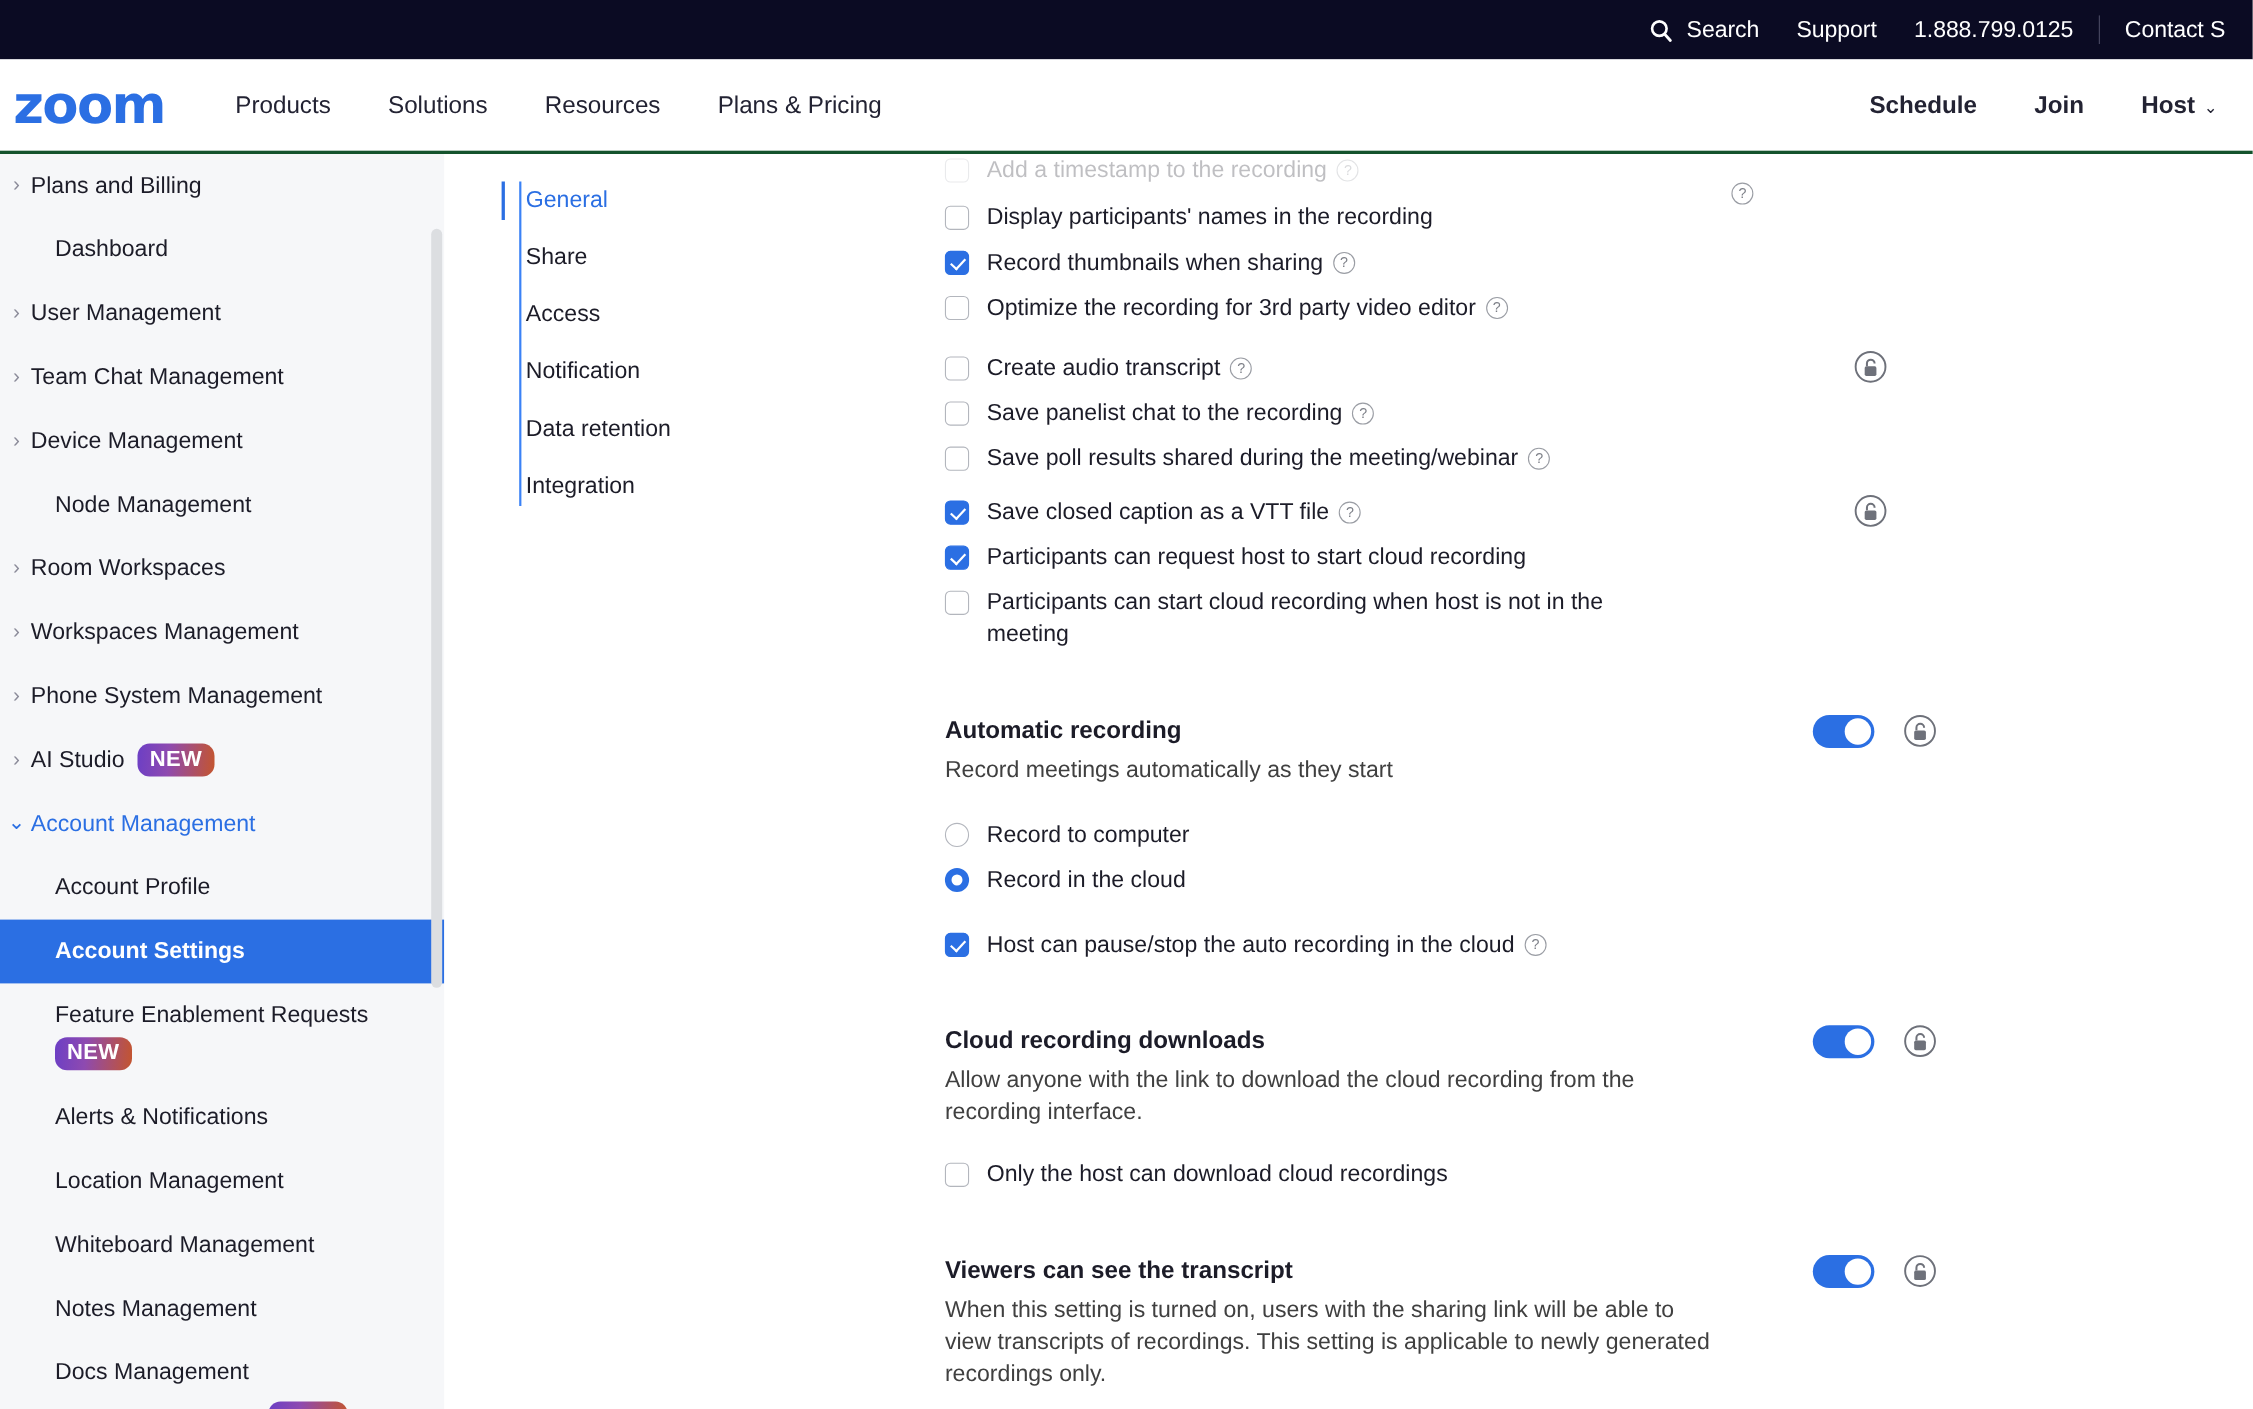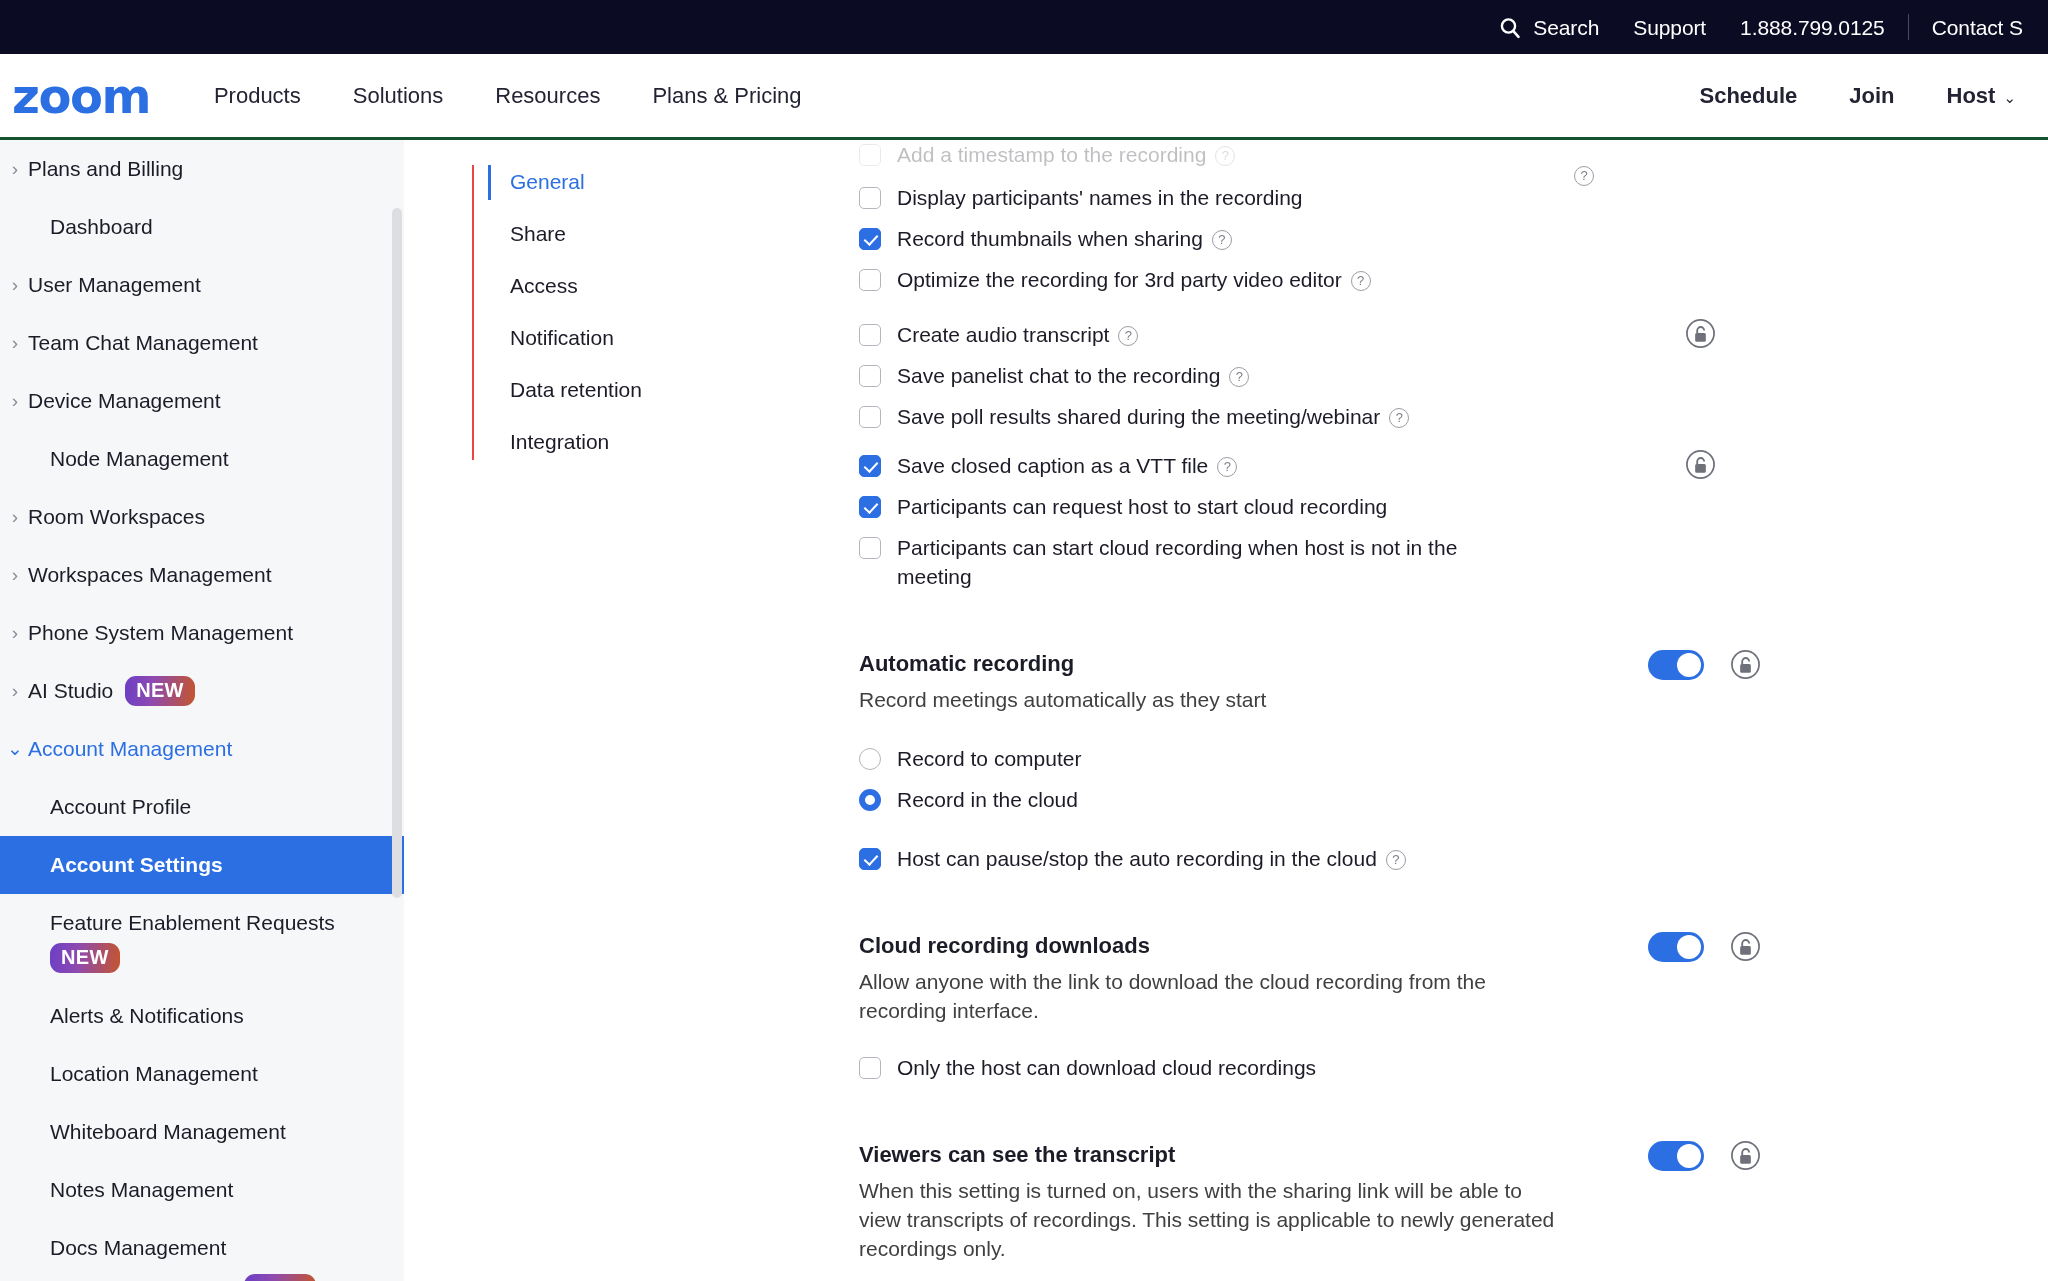--- a/index.html
+++ b/index.html
@@ -89,21 +89,21 @@
 
   
   .content {
     position: absolute; top: 140px; left: 404px; width: 1644px; height: 1141px;
     background: #ffffff; overflow: hidden;
   }
 
   
   .sec-nav {
     position: absolute; left: 68px; top: 25px; width: 210px;
-    border-left: 2px solid #ef4444; padding-left: 36px;
+    border-left: 2px solid #3b82f6; padding-left: 4px;
   }
   .sec-nav-item {
     font-size: 21px; color: #1c1c28; line-height: 28px;
     padding: 3px 0 4px; margin-bottom: 17px; position: relative;
   }
   .sec-nav-item:last-child { margin-bottom: 0; }
   .sec-nav-item.active { color: #2b6fe3; }
   .sec-nav-item.active::before {
     content: ""; position: absolute; left: -22px; top: 0px;
     width: 3px; height: 35px; background: #2b6fe3;

